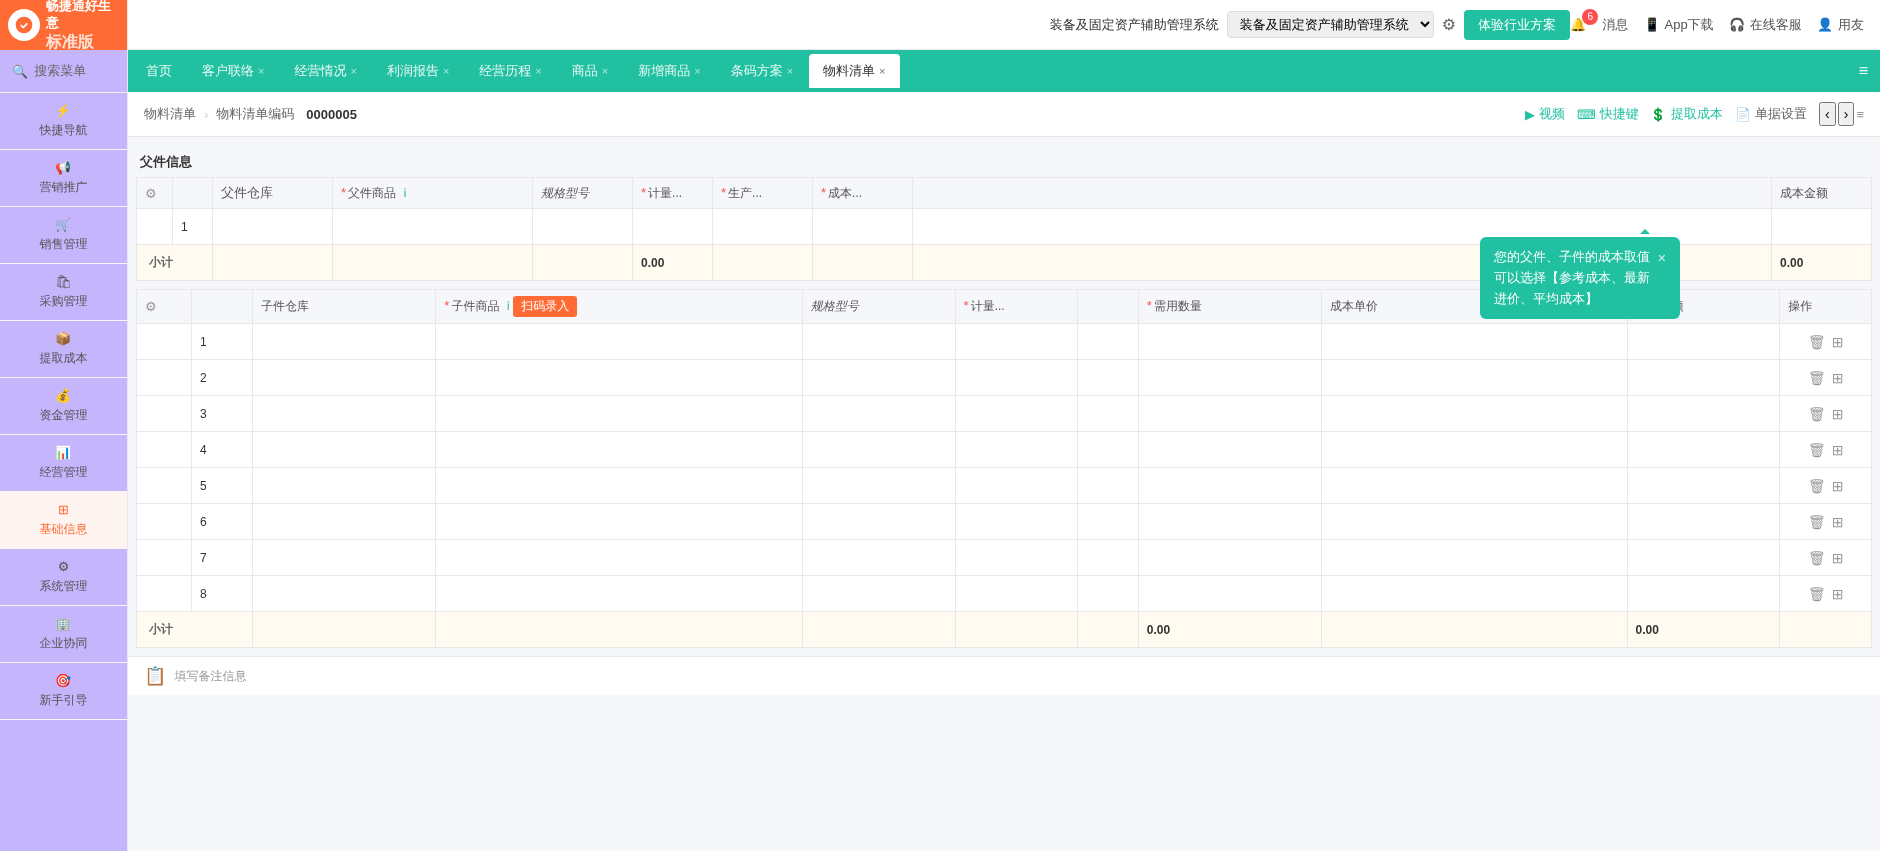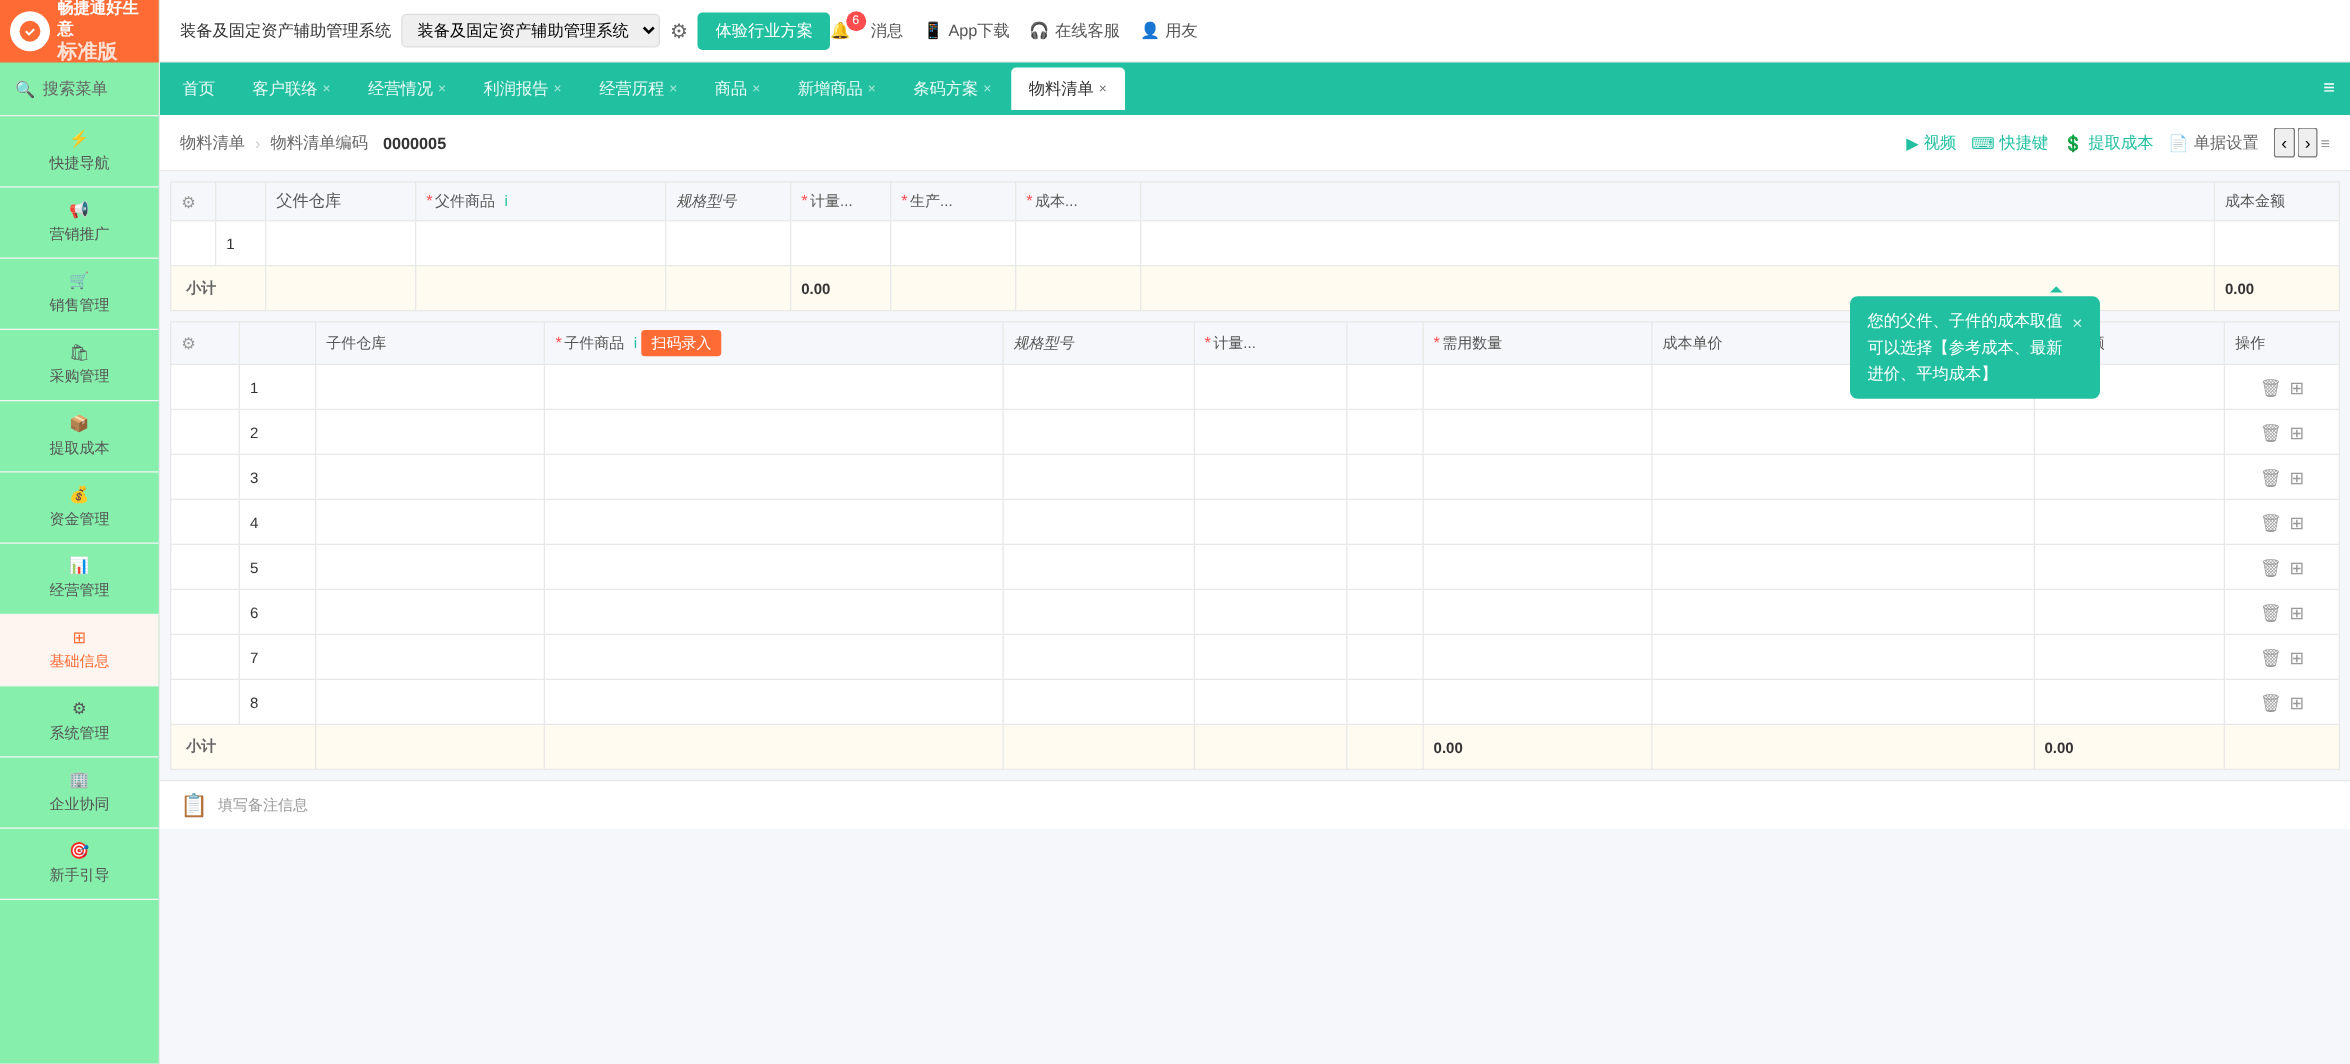--- a/index.html
+++ b/index.html
@@ -1,21 +1,21 @@
 <!DOCTYPE html>
 <html><head>
   <meta charset="utf-8">
   <style>
     * { box-sizing: border-box; margin: 0; padding: 0; font-family: 'Microsoft YaHei', Arial, sans-serif; font-size: 13px; }
     body { display: flex; height: 851px; overflow: hidden; background: #f5f5f5; }
 
     
     .sidebar {
       width: 128px;
-      background: #86efac;
+      background: #c4b5fd;
       display: flex;
       flex-direction: column;
       border-right: 1px solid #e8e8e8;
       flex-shrink: 0;
     }
     .sidebar-logo {
       background: #ff6b35;
       color: #fff;
       padding: 10px 8px;
       display: flex;
@@ -67,21 +67,21 @@
 
     
     .main { flex: 1; display: flex; flex-direction: column; overflow: hidden; }
 
     
     .topbar {
       height: 50px;
       background: #fff;
       display: flex;
       align-items: center;
-      justify-content: flex-start;
+      justify-content: flex-end;
       padding: 0 16px;
       border-bottom: 1px solid #e8e8e8;
     }
     .topbar-left { display: flex; align-items: center; gap: 8px; }
     .topbar-title { font-size: 13px; color: #333; }
     .topbar-select { border: 1px solid #ddd; border-radius: 4px; padding: 4px 8px; font-size: 13px; }
     .topbar-gear { color: #666; cursor: pointer; font-size: 16px; }
     .topbar-trial {
       background: #20c0a0;
       color: #fff;
@@ -438,20 +438,21 @@
         </div>
       </div>
     </div>
 
     <div class="tooltip-box">
       <span class="tooltip-close">×</span>
       <span>您的父件、子件的成本取值可以选择【参考成本、最新进价、平均成本】</span>
     </div>
 
     <div style="padding: 8px 8px 0 8px;">
+      <div style="font-size:13px;font-weight:bold;color:#333;padding:8px 4px 6px;">父件信息</div>
       <table class="data-table">
         <thead>
           <tr>
             <th class="th-settings"><span class="th-gear">⚙</span></th>
             <th style="width:40px;"></th>
             <th class="col-warehouse">
               <span class="field-label">父件仓库</span>
             </th>
             <th class="col-product">
               <span class="required-star">*</span>父件商品

